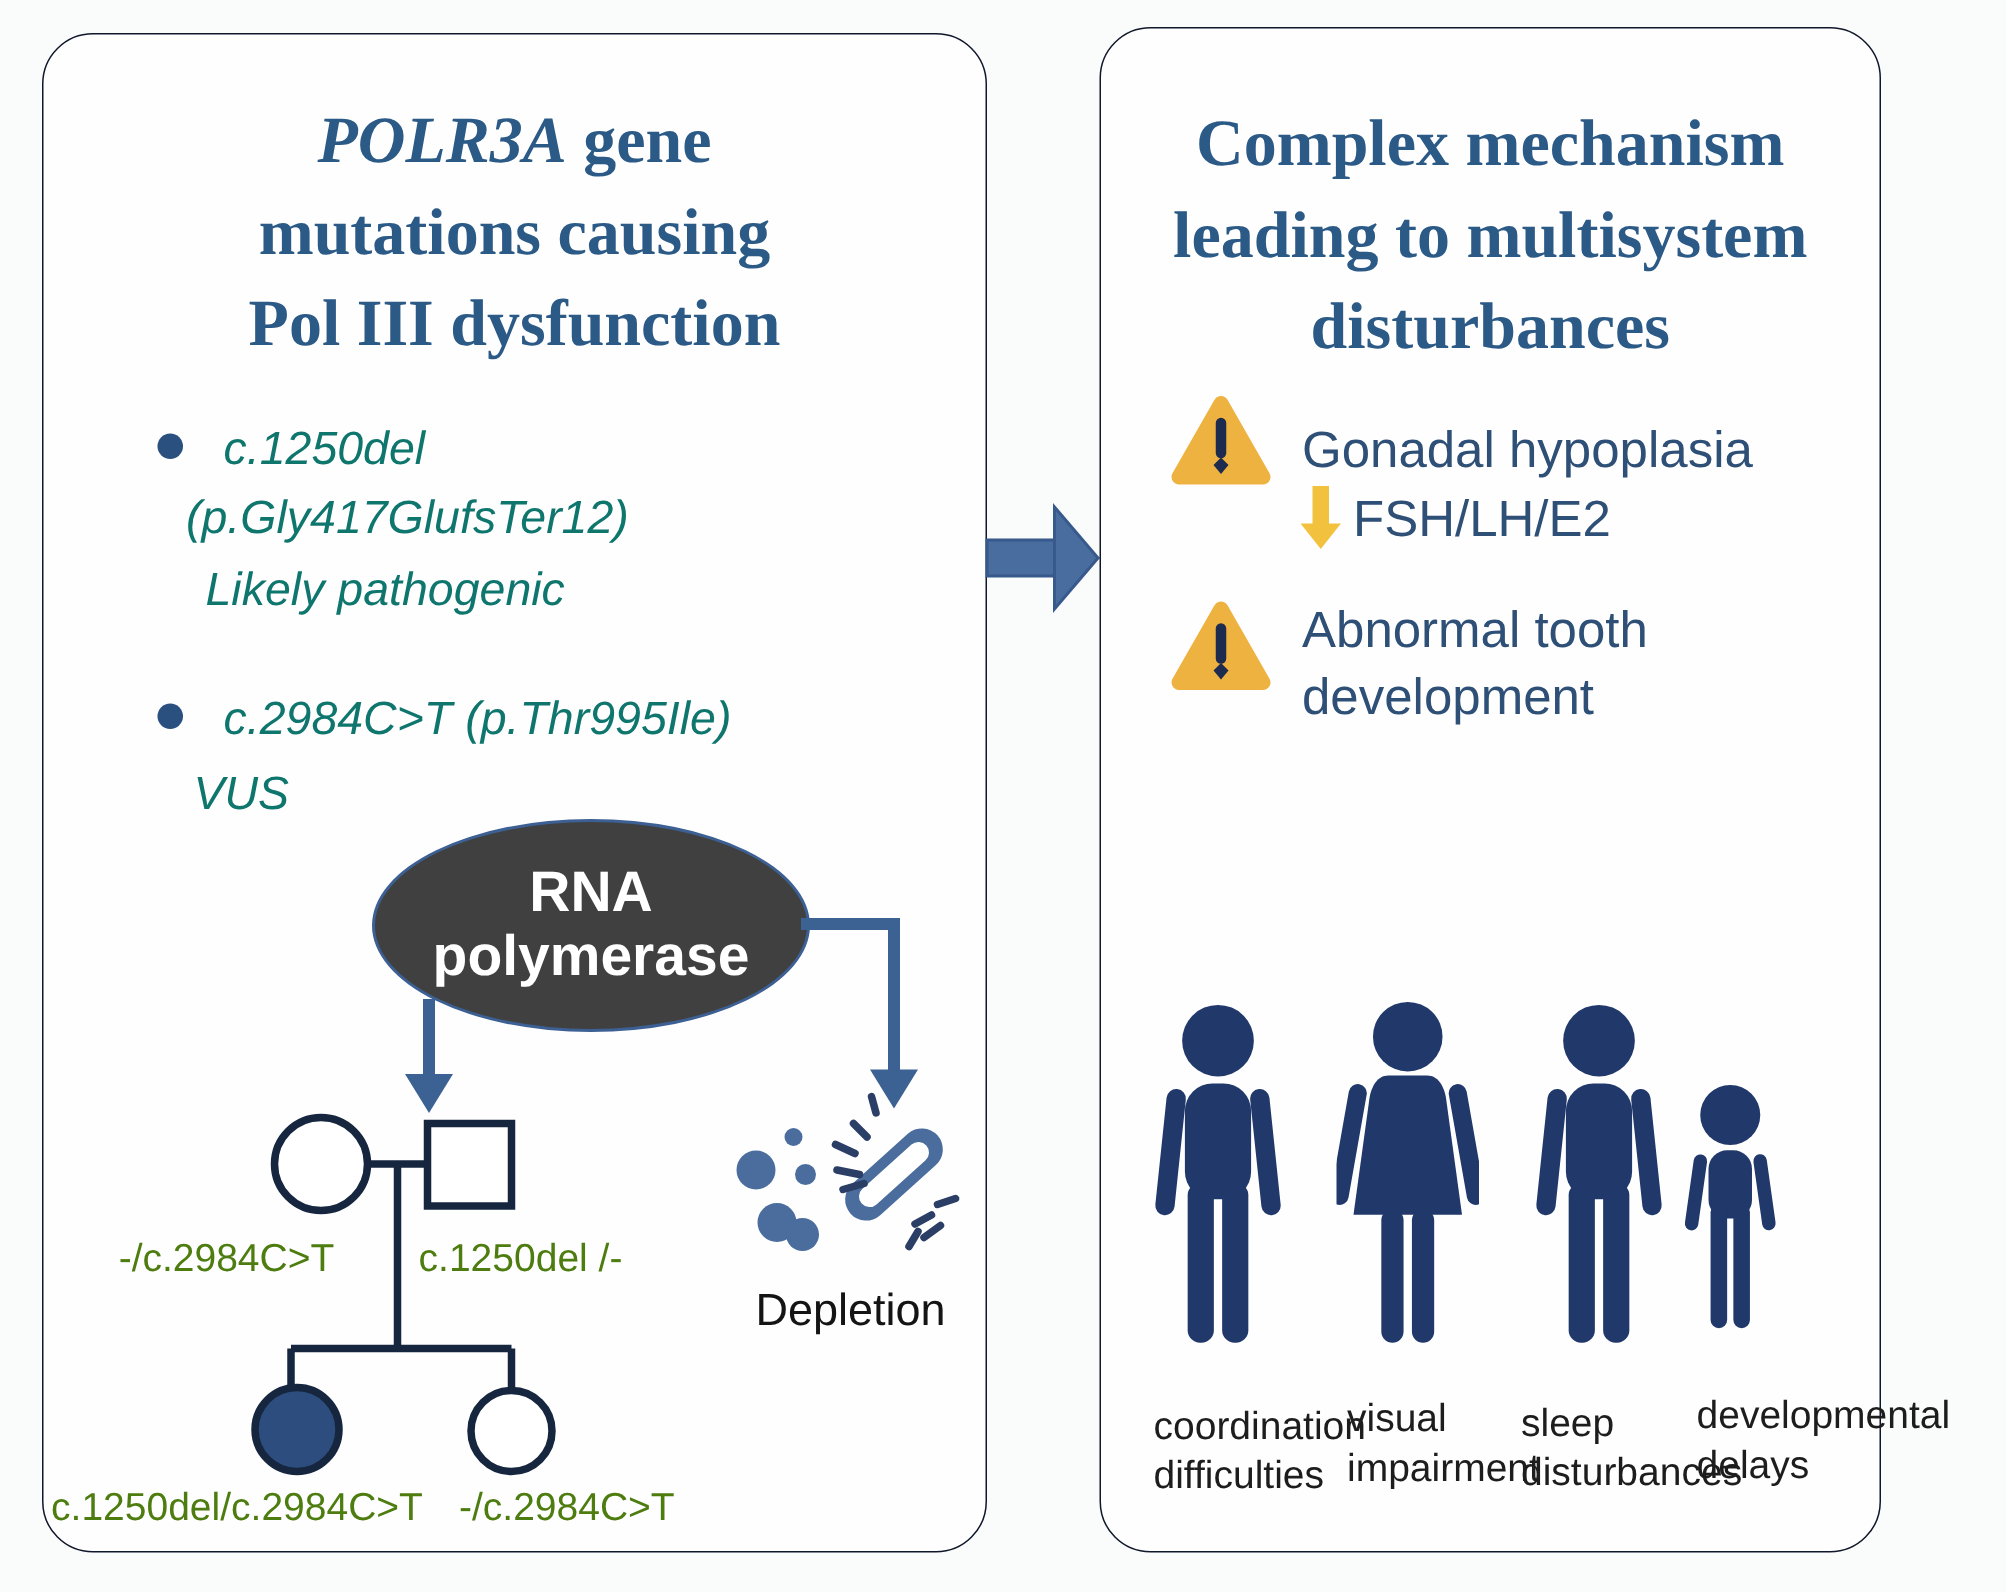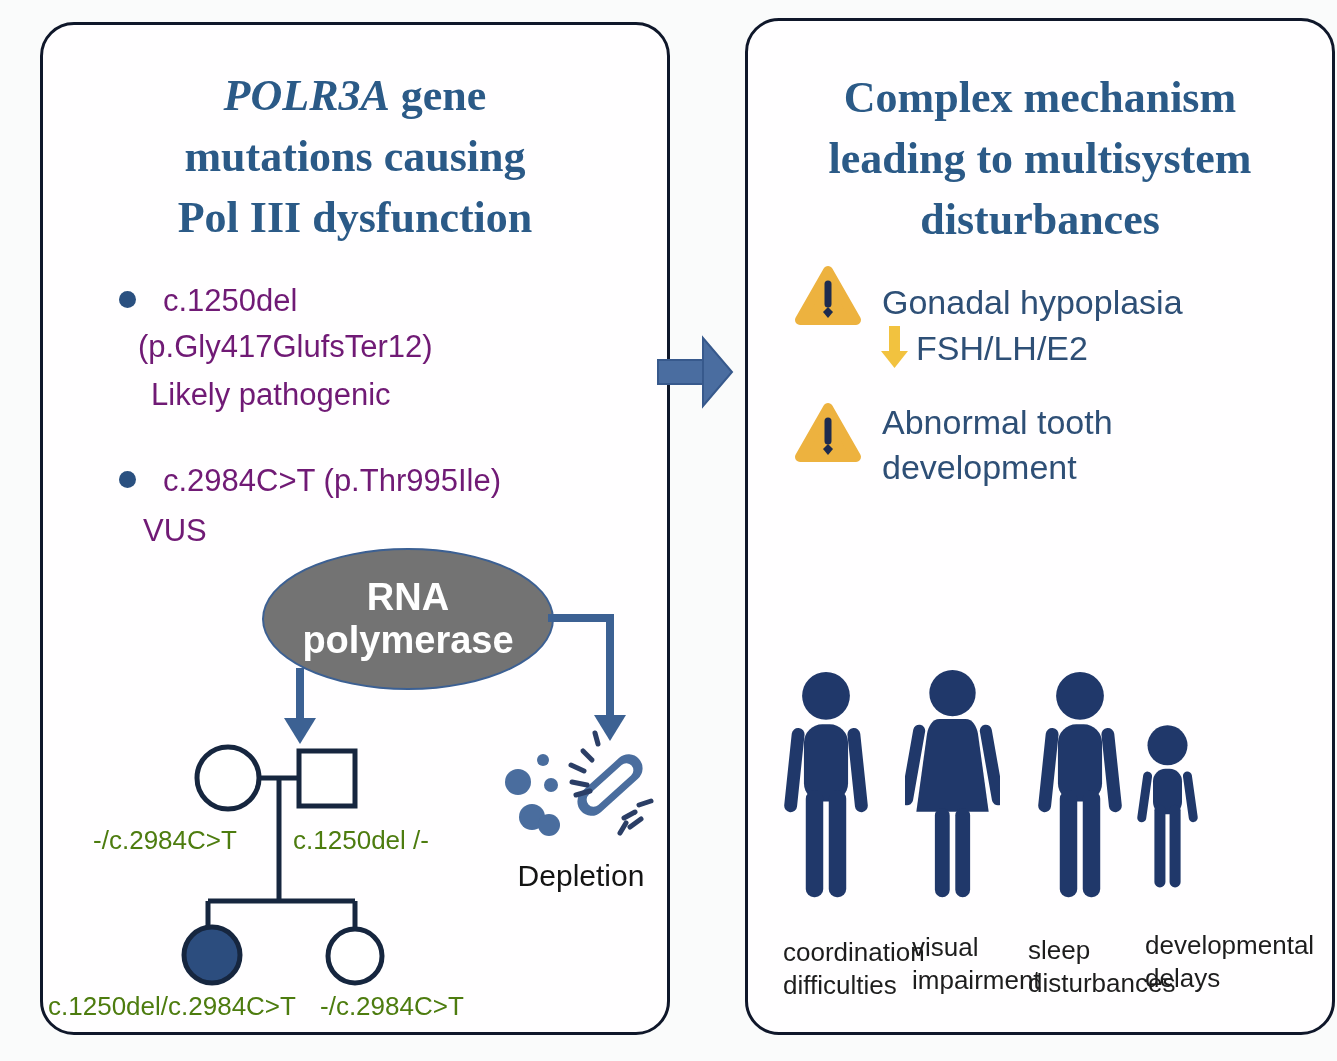--- a/index.html
+++ b/index.html
@@ -6,60 +6,60 @@
   html,body { width: 1337px; height: 1061px; }
   body {
     position: relative;
     background: #fafbfb;
     font-family: "Liberation Sans", sans-serif;
     overflow: hidden;
   }
   .panel {
     position: absolute;
     background: #fffeff;
-    border: 3px solid #0f172a;
+    border: 1px solid #0f172a;
     border-radius: 34px;
-    margin-left: 12px;
   }
   #left-panel  { left: 28px;  top: 22px; width: 630px; height: 1013px; }
-  #right-panel { left: 733px; top: 18px; width: 590px; height: 1017px; }
+  #right-panel { left: 733px; top: 18px; width: 521px; height: 1017px; }
 
   .panel-title {
     position: absolute;
     left: 0; width: 100%;
     text-align: center;
     font-family: "Liberation Serif", serif;
     font-weight: bold;
     font-size: 44px;
     line-height: 61px;
     color: #2b5a87;
   }
   #left-title  { top: 40px; }
   #right-title { top: 46px; }
   .italic { font-style: italic; }
 
   .mut-line {
     position: absolute;
     font-size: 31px;
     line-height: 36px;
-    color: #701a75;
-    white-space: nowrap;
+    color: #0f766e;
+    white-space: nowrap;
+    font-style: italic;
   }
   .bullet-dot {
     position: absolute;
     width: 17px; height: 17px;
     border-radius: 50%;
     background: #2a5080;
   }
 
   #rna-ellipse {
     position: absolute;
     left: 219px; top: 523px;
     width: 292px; height: 142px;
-    background: #737373;
+    background: #404040;
     border: 2px solid #3c6093;
     border-radius: 50%;
     display: flex; flex-direction: column;
     align-items: center; justify-content: center;
     color: #ffffff;
     font-size: 38px; font-weight: bold;
     line-height: 43px;
   }
 
   .art-svg { position: absolute; left: 0; top: 0; pointer-events: none; }

